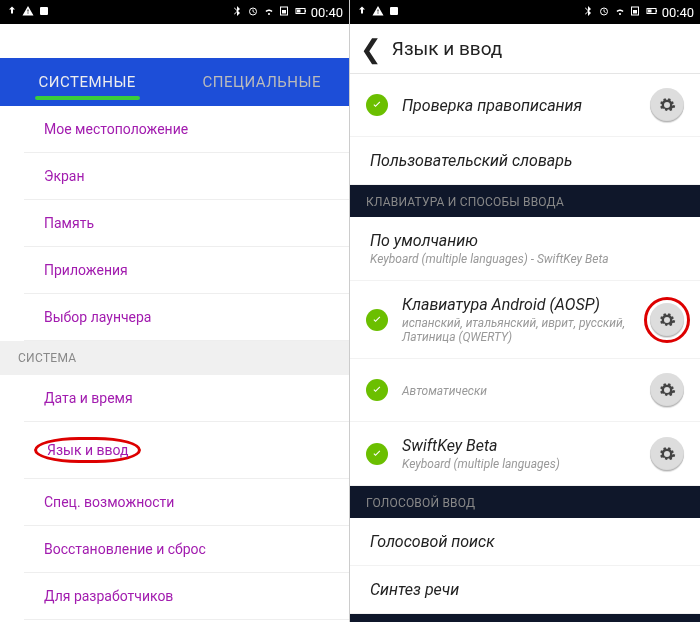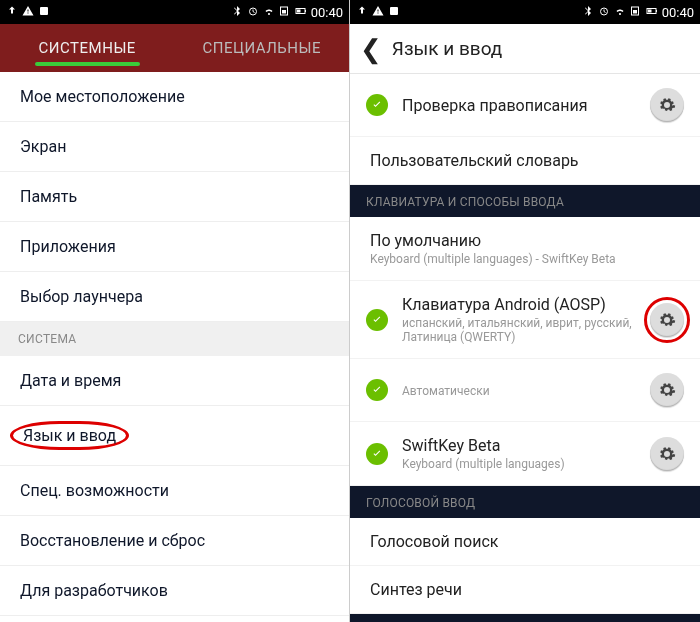--- a/index.html
+++ b/index.html
@@ -5,39 +5,39 @@
   * { box-sizing: border-box; margin: 0; padding: 0; }
   body { font-family: Roboto, Arial, sans-serif; background: #fff; width: 700px; height: 622px; display: flex; }
   .phone { width: 350px; height: 622px; background: #fff; display: flex; flex-direction: column; overflow: hidden; }
   .phone-left { border-right: 1px solid #ccc; }
 
   .statusbar { height: 24px; background: #000; color: #fff; display: flex; align-items: center; justify-content: space-between; padding: 0 6px; font-size: 12px; }
   .statusbar .left-icons, .statusbar .right-icons { display: flex; align-items: center; gap: 4px; }
   .statusbar svg { width: 12px; height: 12px; fill: #fff; }
   .clock { font-size: 13px; font-weight: 400; }
 
-  .tabs { height: 48px; background: #7f1d1d; display: flex; align-items: center; }
+  .tabs { height: 48px; background: #1d4ed8; display: flex; align-items: center; margin-top: 34px; }
   .tab { flex: 1; text-align: center; color: #eee; font-size: 15px; position: relative; height: 100%; display: flex; align-items: center; justify-content: center; letter-spacing: 0.5px; }
   .tab.active::after { content: ""; position: absolute; bottom: 6px; left: 20%; width: 60%; height: 4px; background: #3acc3a; border-radius: 2px; }
   .tab.inactive { color: #bbb; }
 
   .list { flex: 1; background: #fff; overflow-y: hidden; }
-  .row { padding: 15px 20px; font-size: 16px; color: #0f172a; border-bottom: 1px solid #eee; cursor: pointer; position: relative; }
+  .row { padding: 15px 20px; font-size: 14px; color: #a21caf; border-bottom: 1px solid #eee; cursor: pointer; position: relative; margin-left: 24px; }
   .row:last-child { border-bottom: none; }
   .section-header { padding: 10px 18px; font-size: 12px; color: #888; background: #f0f0f0; letter-spacing: 0.3px; }
 
   .circled-red { border: 3px solid #d00; border-radius: 50%/60%; display: inline-block; padding: 2px 10px; margin-left: -10px; }
 
   
   .header-right { height: 50px; display: flex; align-items: center; padding: 0 10px; border-bottom: 1px solid #e5e5e5; background: #fff; }
   .back-btn { font-size: 26px; color: #222; margin-right: 10px; cursor: pointer; }
   .header-title { font-size: 19px; color: #222; }
 
   .list-r { flex: 1; background: #eeeeee; overflow-y: hidden; }
-  .item-r { background: #fff; padding: 14px 16px; display: flex; align-items: center; border-bottom: 1px solid #f2f2f2; position: relative; }
+  .item-r { background: #fff; padding: 14px 16px; display: flex; align-items: center; border-bottom: 1px solid #f2f2f2; position: relative; font-style: italic; }
   .item-r.no-icon { padding-left: 20px; }
   .check { width: 22px; height: 22px; background: #6bbf00; border-radius: 50%; display: flex; align-items: center; justify-content: center; margin-right: 14px; flex-shrink: 0; }
   .check svg { width: 12px; height: 12px; fill: #fff; }
   .item-text { flex: 1; }
   .item-title { font-size: 16px; color: #222; }
   .item-sub { font-size: 12px; color: #999; margin-top: 2px; }
   .gear { width: 34px; height: 34px; border-radius: 50%; background: #ddd; display: flex; align-items: center; justify-content: center; cursor: pointer; box-shadow: inset 0 -1px 1px rgba(0,0,0,0.2), 0 1px 1px rgba(0,0,0,0.15); flex-shrink: 0; }
   .gear svg { width: 18px; height: 18px; fill: #444; }
   .gear-wrap { position: relative; }
   .gear-circle { position: absolute; top: -6px; left: -6px; width: 46px; height: 46px; border: 3px solid #d00; border-radius: 50%; pointer-events: none; }

